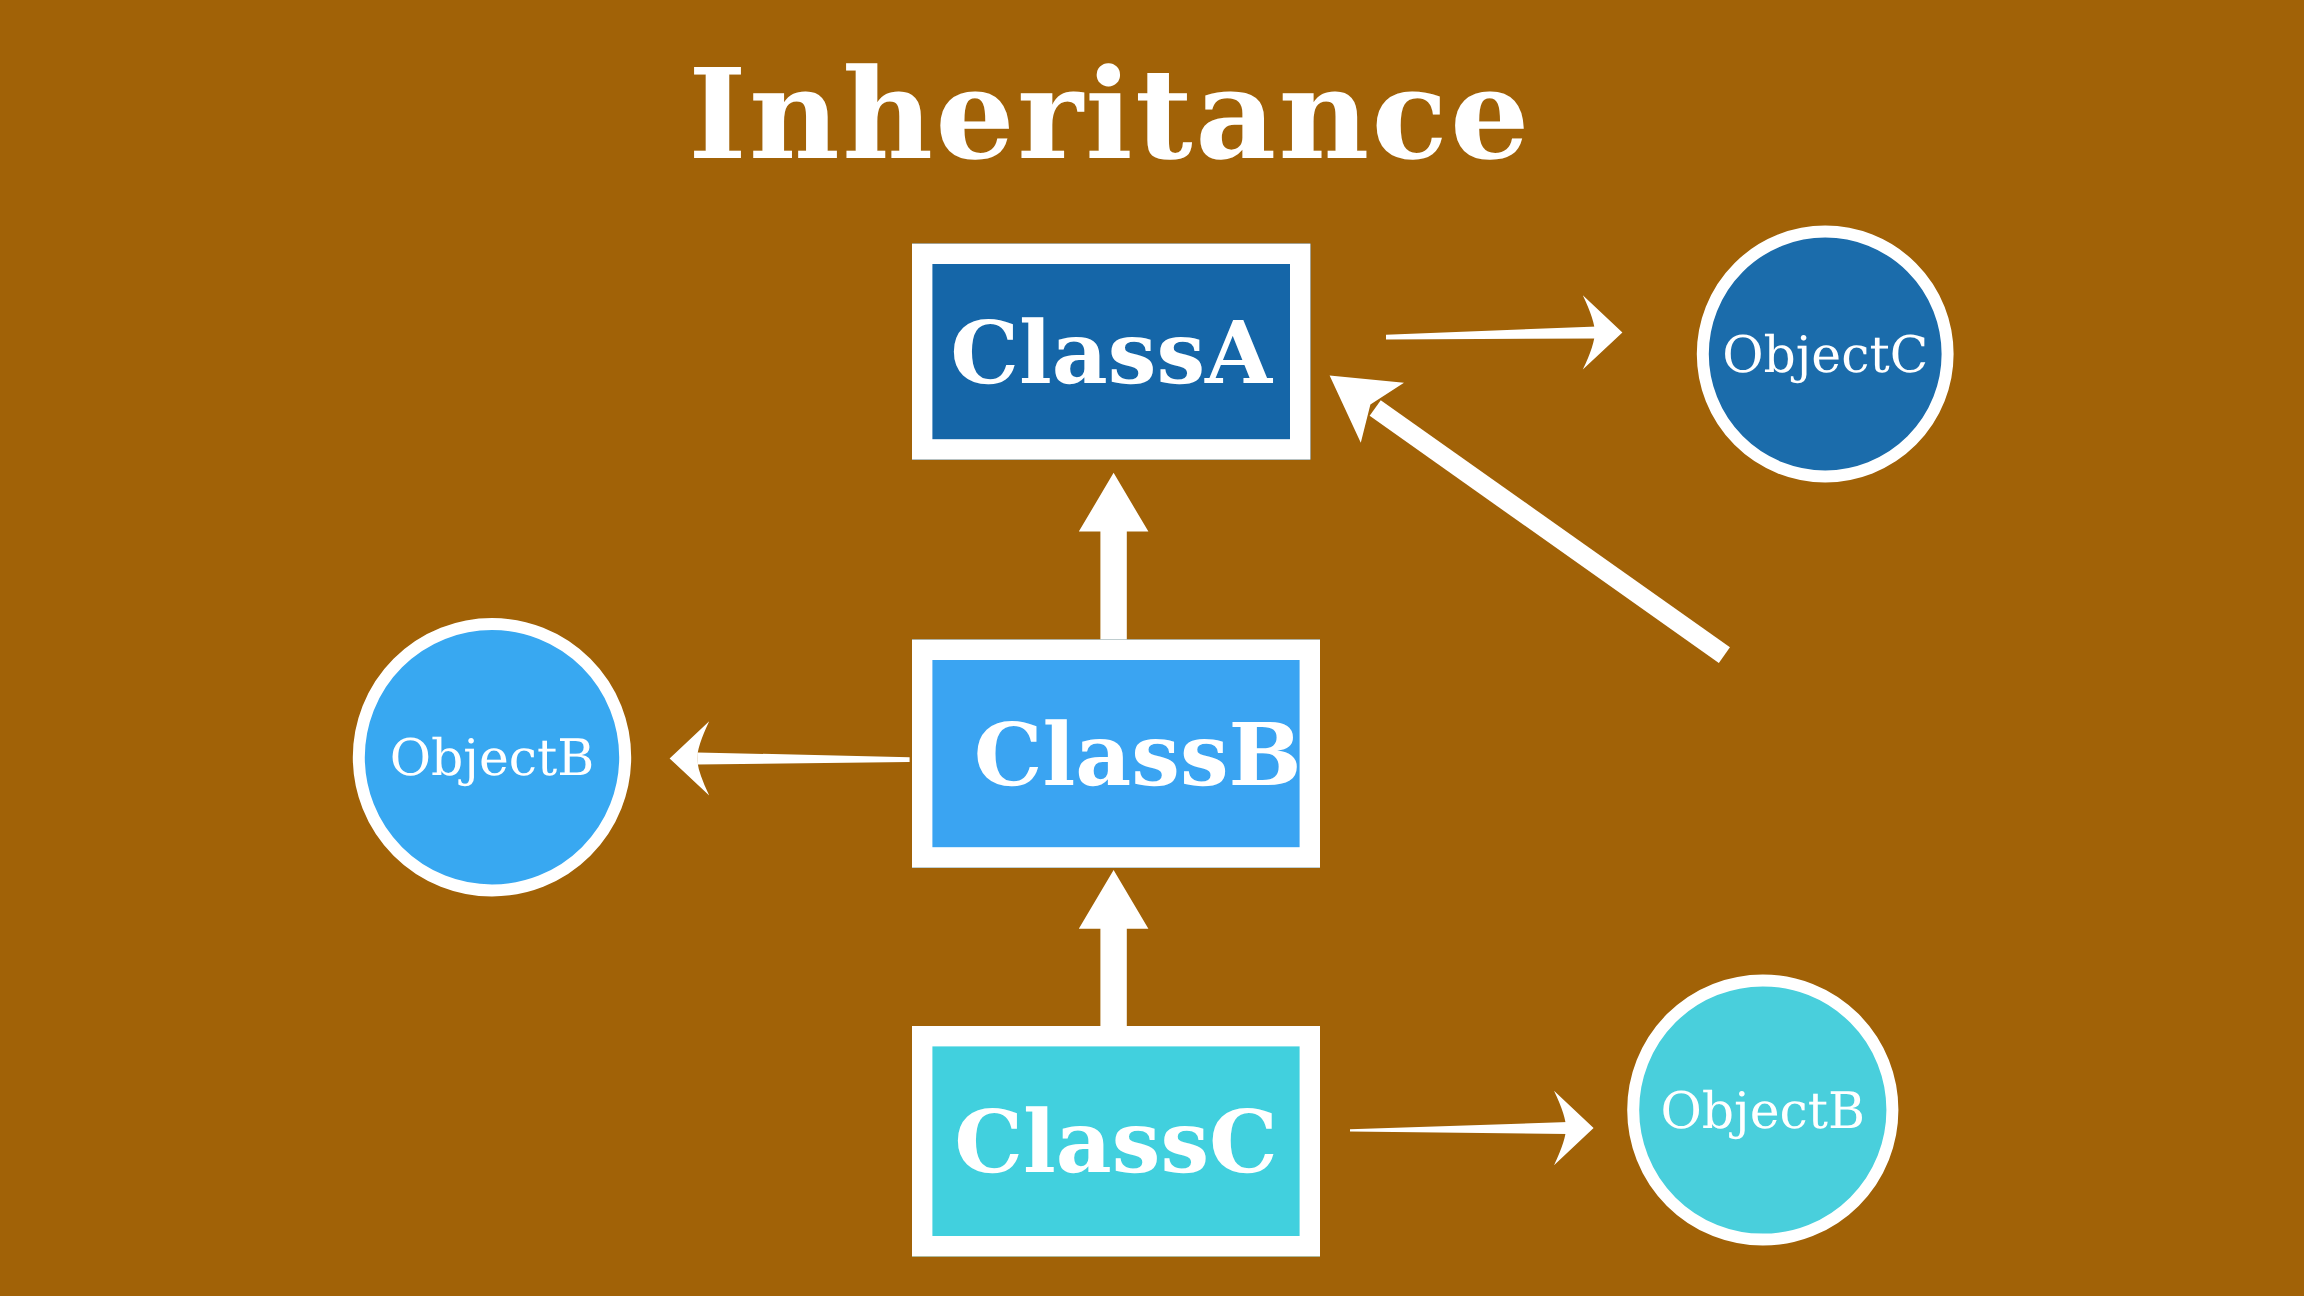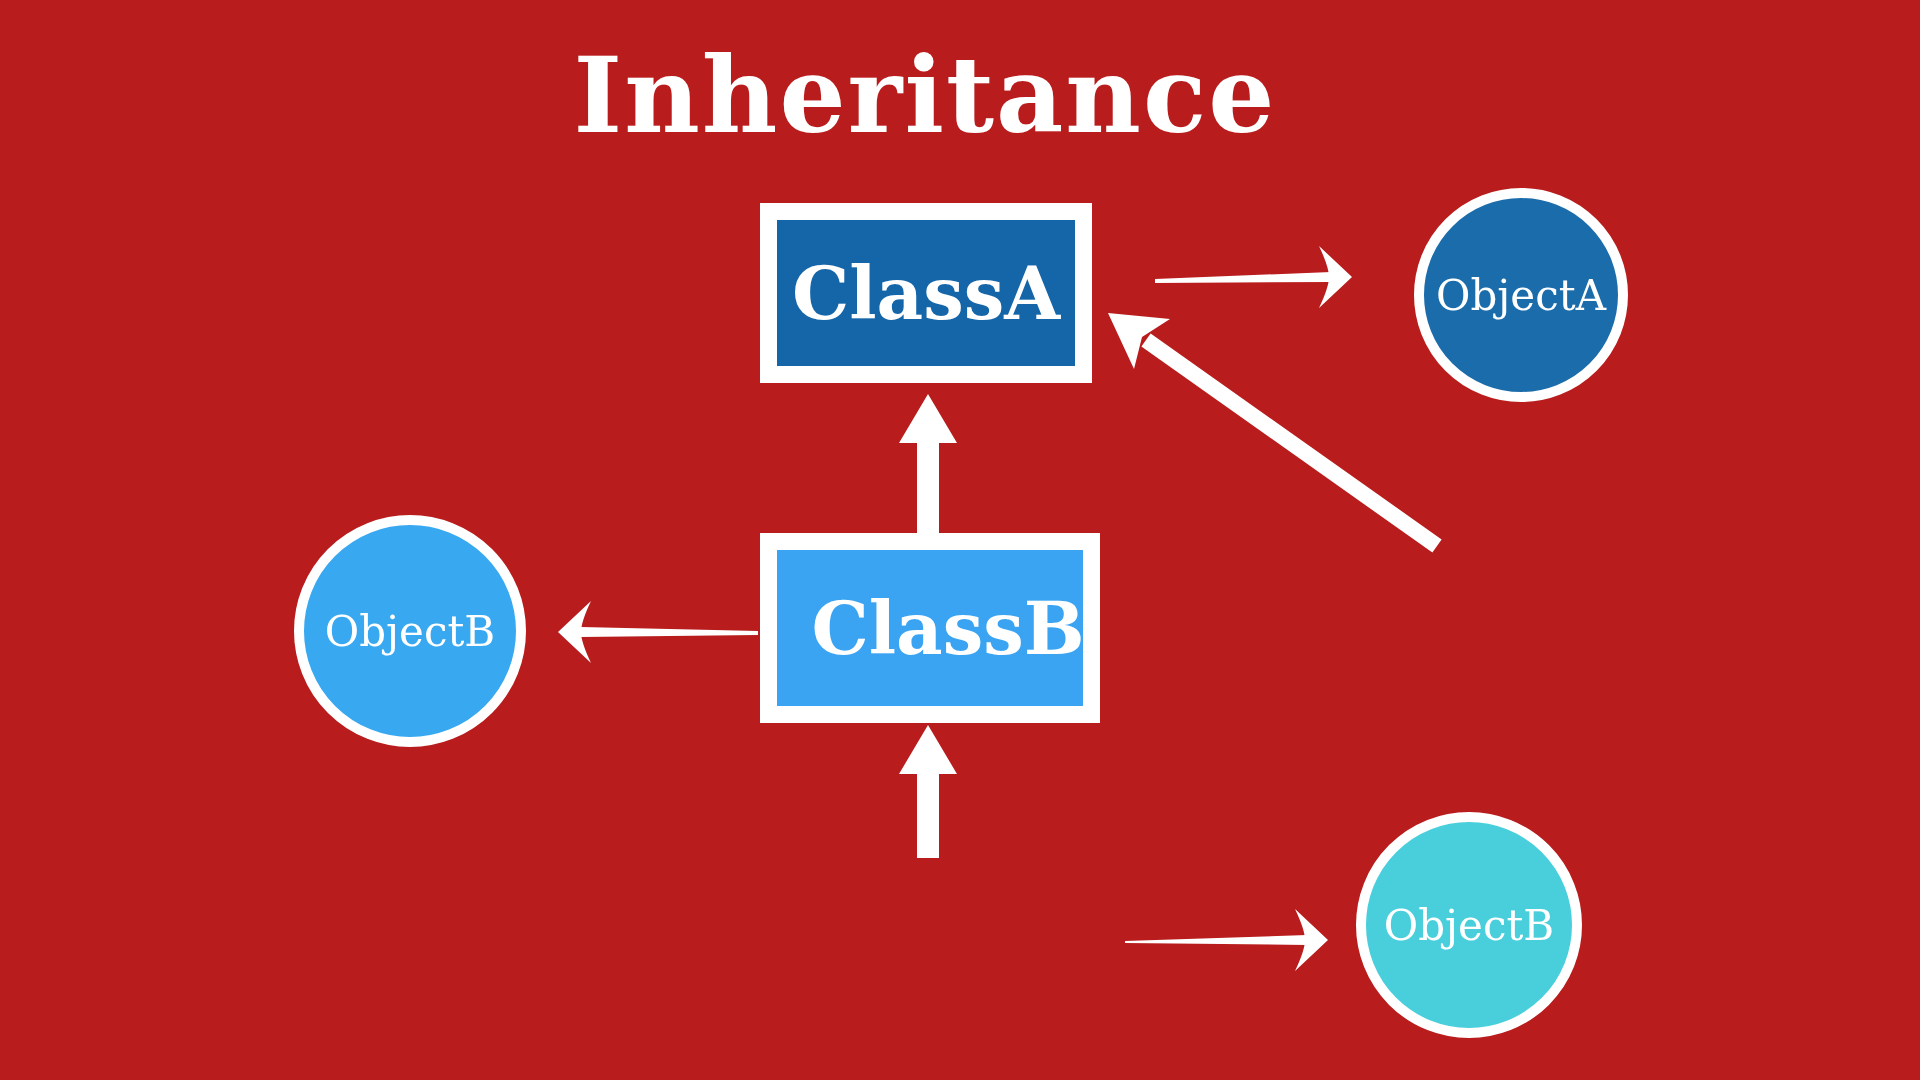--- a/index.html
+++ b/index.html
@@ -53,21 +53,21 @@
     position: absolute;
     top: 0; left: 0;
     width: 1920px;
     height: 1080px;
     pointer-events: none;
   }
 </style>
 </head>
 <body>
 
-<div class="stage" style="background-color: #b91c1c;">
+<div class="stage" style="background-color: #a16207;">
 
   <div class="title" style="color: rgb(255, 255, 255);">Inheritance</div>
 
   <svg class="arrows" viewBox="0 0 1920 1080" style="fill: rgb(255, 255, 255);">
 
     <path d="M928,394 L957,443 L939,443 L939,533 L917,533 L917,443 L899,443 Z"></path>
 
     <path d="M928,725 L957,774 L939,774 L939,858 L917,858 L917,774 L899,774 Z"></path>
 
     <g>
@@ -92,24 +92,27 @@
   </svg>
 
   <div class="class-box" style="left: 760px; top: 203px; width: 332px; height: 180px; background-color: rgb(21, 102, 168);">
     <span class="label">ClassA</span>
   </div>
 
   <div class="class-box" style="left: 760px; top: 533px; width: 340px; height: 190px; background-color: rgb(58, 164, 242); padding-left: 36px;">
     <span class="label">ClassB</span>
   </div>
 
+  <div class="class-box" style="left: 760px; top: 855px; width: 340px; height: 192px; background-color: rgb(65, 208, 222);">
+    <span class="label">ClassC</span>
+  </div>
 
 
   <div class="object-circle" style="left: 1414px; top: 188px; width: 214px; height: 214px; background-color: rgb(27, 108, 171);">
-    <span class="label">ObjectA</span>
+    <span class="label">ObjectC</span>
   </div>
 
   <div class="object-circle" style="left: 294px; top: 515px; width: 232px; height: 232px; background-color: rgb(56, 168, 241);">
     <span class="label">ObjectB</span>
   </div>
 
   <div class="object-circle" style="left: 1356px; top: 812px; width: 226px; height: 226px; background-color: rgb(73, 207, 220);">
     <span class="label">ObjectB</span>
   </div>
 

